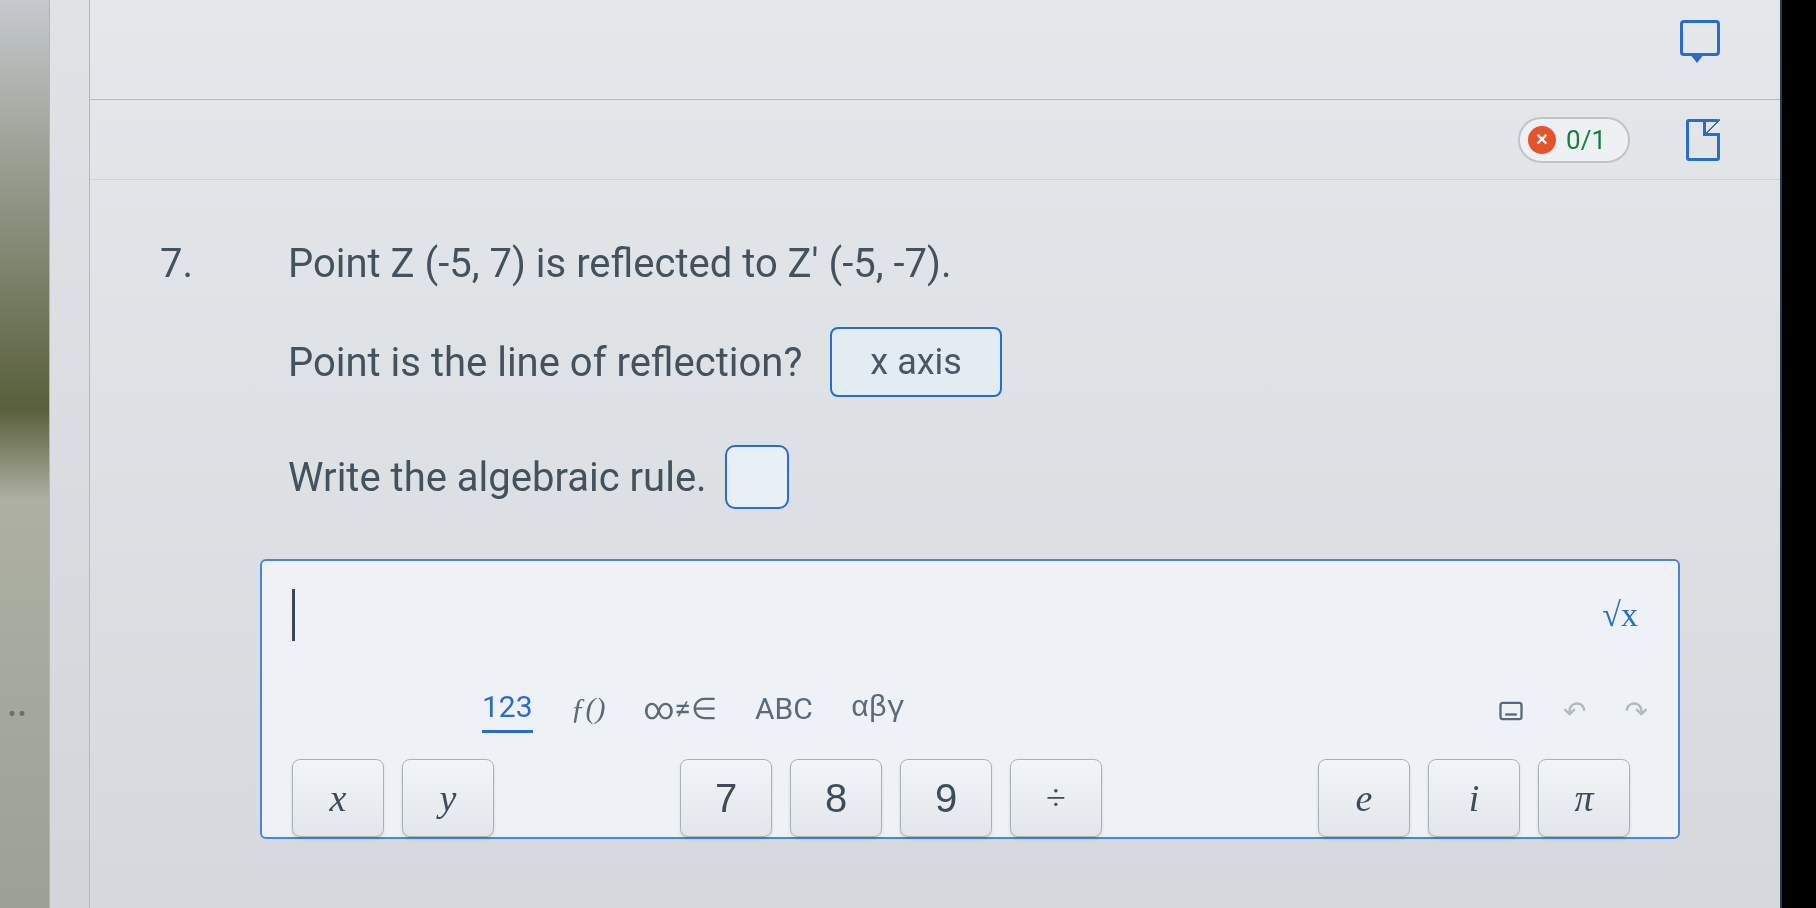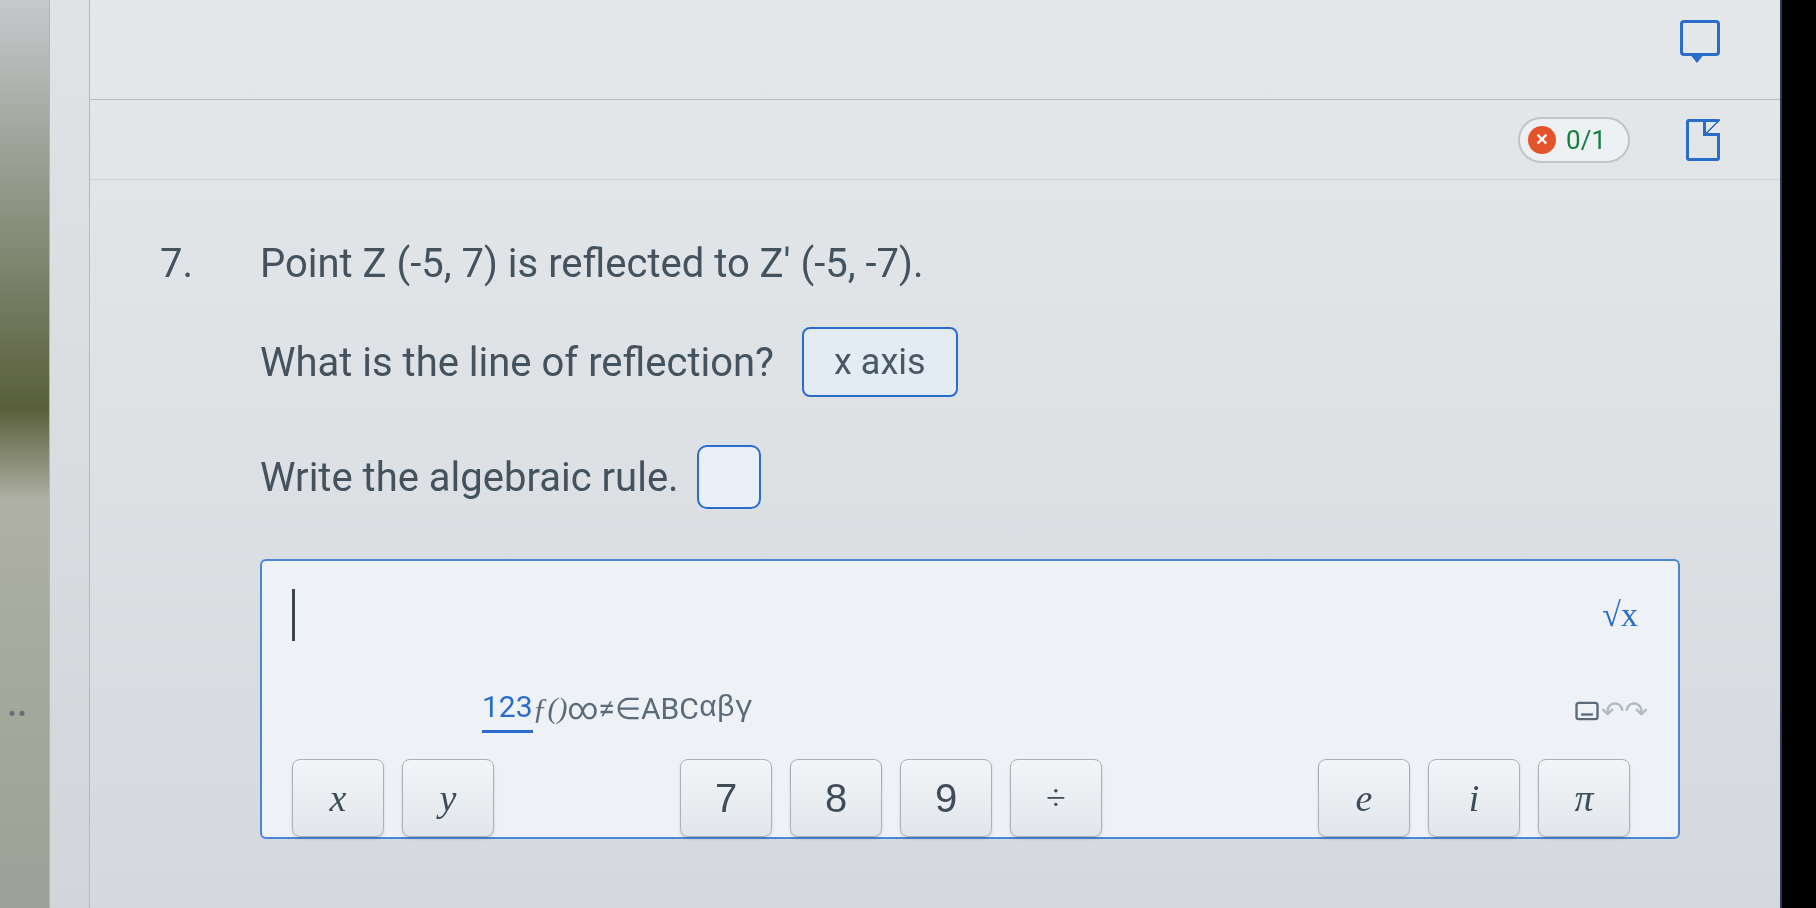--- a/index.html
+++ b/index.html
@@ -138,33 +138,34 @@
       margin-bottom: 40px;
     }
     .q-number {
       font-size: 40px;
       color: #44525e;
       width: 60px;
     }
     .q-text {
       font-size: 40px;
       color: #44525e;
+      margin-left: 28px;
     }
     .q-row2 {
       display: flex;
       align-items: center;
       gap: 28px;
       margin-left: 100px;
       margin-bottom: 48px;
     }
     .answer-box {
       border: 2px solid #2a6cc9;
       border-radius: 8px;
       background: #e3ebf3;
-      padding: 12px 30px;
+      padding: 12px 38px;
       font-size: 36px;
       color: #4a5866;
     }
     .q-row3 {
       display: flex;
       align-items: center;
       gap: 18px;
       margin-left: 100px;
       margin-bottom: 50px;
     }
@@ -197,20 +198,21 @@
     .sqrt-btn {
       margin-left: auto;
       font-size: 34px;
       color: #2a6cc9;
       font-family: "Times New Roman", serif;
       padding: 4px 10px;
     }
     .editor-tabs {
       display: flex;
       align-items: center;
+      gap: 38px;
       padding: 16px 30px 12px 220px;
       font-size: 30px;
       color: #5a6a78;
       justify-content: center;
     }
     .tab {
       cursor: pointer;
       padding-bottom: 6px;
     }
     .tab.active {
@@ -287,21 +289,21 @@
     </div>
 
     <div class="question-body">
 
       <div class="q-row1">
         <span class="q-number">7.</span>
         <span class="q-text">Point Z (-5, 7) is reflected to Z' (-5, -7).</span>
       </div>
 
       <div class="q-row2">
-        <span class="q-text">What is the line of reflection?</span>
+        <span class="q-text">Point is the line of reflection?</span>
         <span class="answer-box">x axis</span>
       </div>
 
       <div class="q-row3">
         <span class="q-text">Write the algebraic rule.</span>
         <span class="empty-box"></span>
       </div>
 
       <div class="math-editor">
         <div class="editor-input-row">

